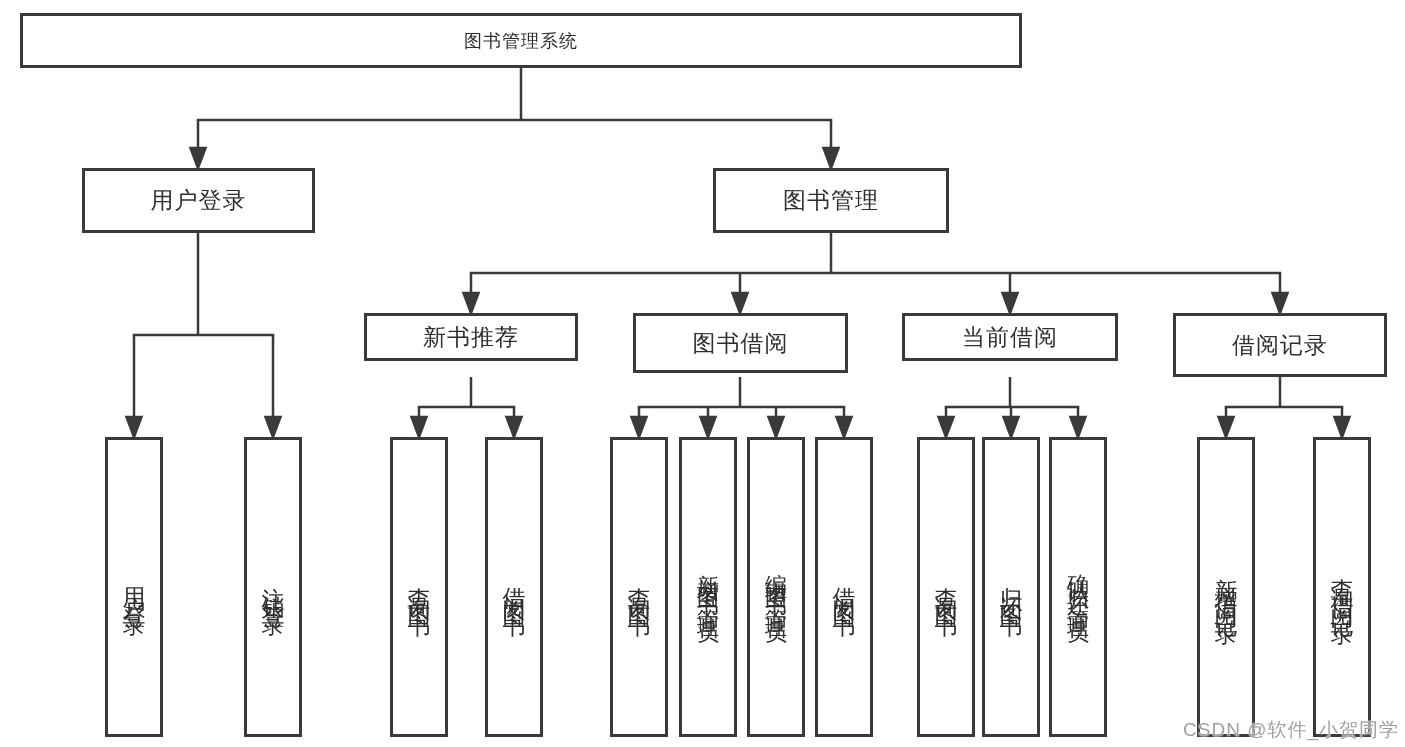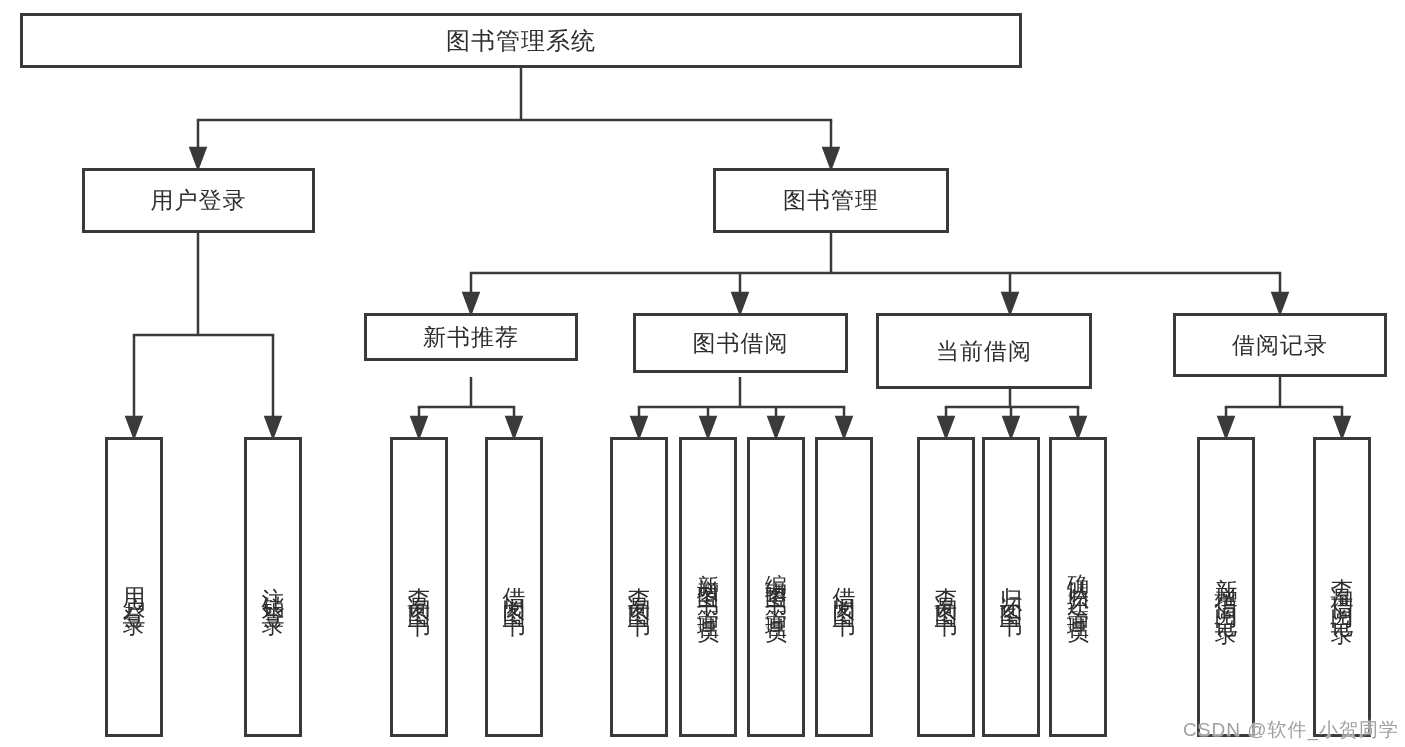--- a/index.html
+++ b/index.html
@@ -17,21 +17,21 @@
     position: absolute;
     background: #ffffff;
     border: 3px solid #3a3a3a;
     box-sizing: border-box;
     display: flex;
     align-items: center;
     justify-content: center;
     color: #2e2e2e;
   }
   .hnode { font-size: 23px; letter-spacing: 1px; }
-  .root  { font-size: 24px; }
+  .root  { font-size: 18px; }
   .vnode { font-size: 23px; }
   .vnode span {
     writing-mode: vertical-rl;
     text-orientation: mixed;
     letter-spacing: 9px;
     line-height: 1;
     white-space: nowrap;
   }
   .vnode.longtext span { letter-spacing: 7px; font-size: 22px; }
   #watermark {
@@ -115,21 +115,21 @@
     </g>
   </svg>
 
   <div class="node hnode root" style="left:20px; top:13px; width:1002px; height:55px;">图书管理系统</div>
 
   <div class="node hnode" style="left:82px; top:168px; width:233px; height:65px;">用户登录</div>
   <div class="node hnode" style="left:713px; top:168px; width:236px; height:65px;">图书管理</div>
 
   <div class="node hnode" style="left:364px; top:313px; width:214px; height:48px;">新书推荐</div>
   <div class="node hnode" style="left:633px; top:313px; width:215px; height:60px;">图书借阅</div>
-  <div class="node hnode" style="left:876px; top:313px; width:216px; height:76px;">当前借阅</div>
+  <div class="node hnode" style="left:902px; top:313px; width:216px; height:48px;">当前借阅</div>
   <div class="node hnode" style="left:1173px; top:313px; width:214px; height:64px;">借阅记录</div>
 
   <div class="node vnode" style="left:105px; top:437px; width:58px; height:300px;">
     <span>用户登录</span>
   </div>
   <div class="node vnode" style="left:244px; top:437px; width:58px; height:300px;">
     <span>注销登录</span>
   </div>
 
   <div class="node vnode" style="left:390px; top:437px; width:58px; height:300px;">

